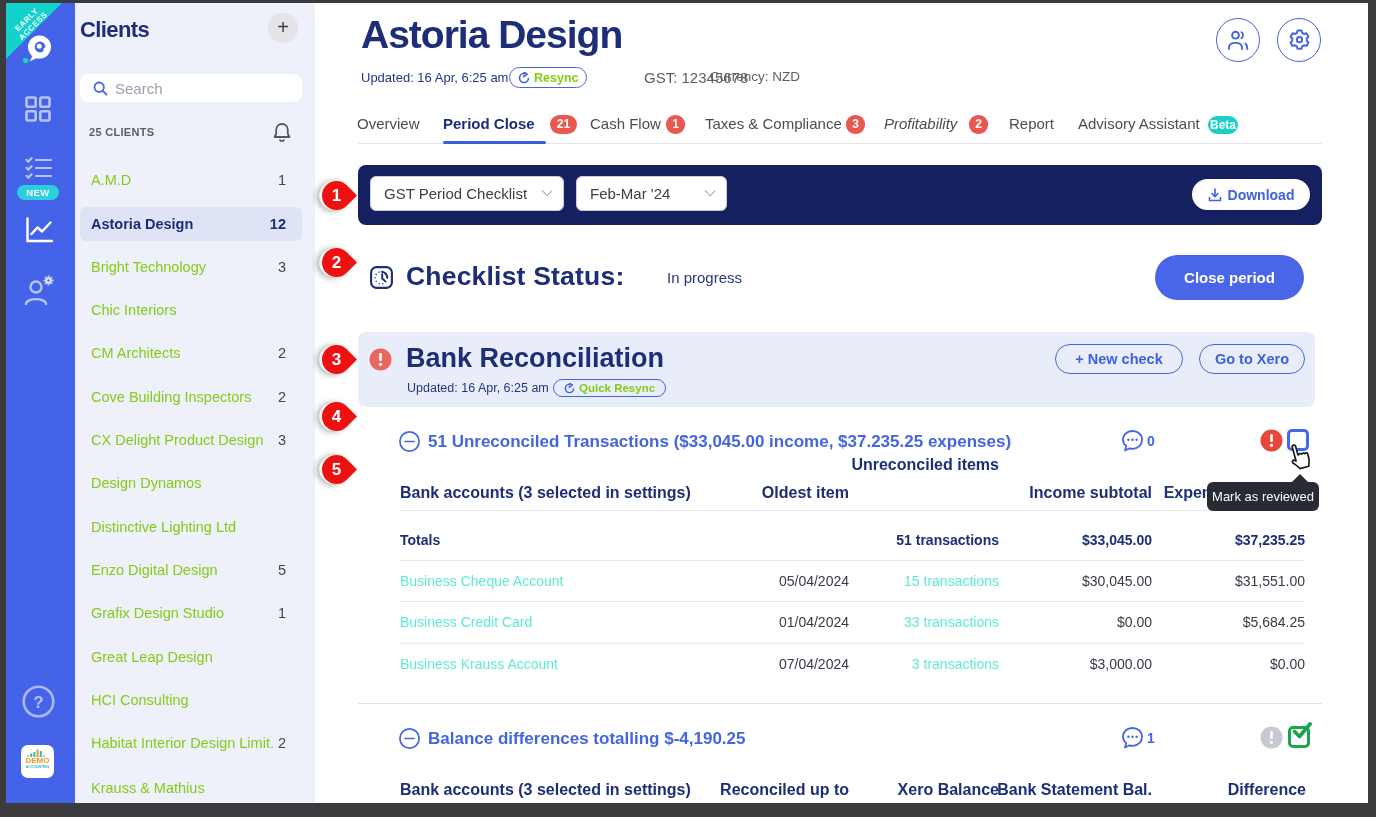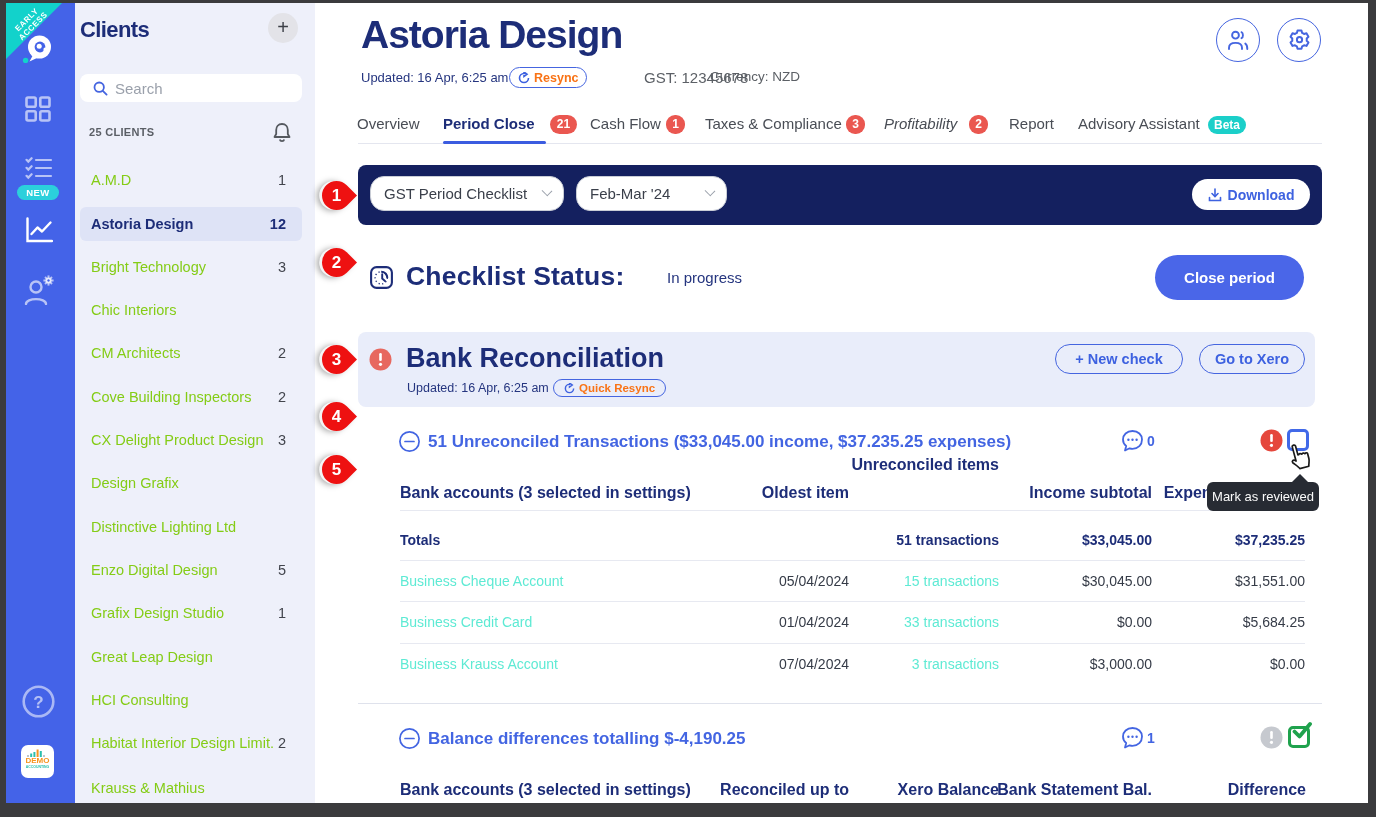--- a/index.html
+++ b/index.html
@@ -28,35 +28,35 @@
 #countrow { left:89px; top:126px; font-size:11px; font-weight:bold; color:#5b5f66; letter-spacing:0.3px; }
 .crow { position:absolute; left:80px; width:222px; height:34px; }
 .crow .nm { position:absolute; left:11px; top:50%; transform:translateY(-50%); font-size:14.5px; color:#84cc16; white-space:nowrap; max-width:182px; overflow:hidden; }
 .crow .ct { position:absolute; right:16px; top:50%; transform:translateY(-50%); font-size:14.5px; color:#42454d; }
 .crow.sel { background:#dee3f6; border-radius:6px; }
 .crow.sel .nm, .crow.sel .ct { color:#1d2d78; font-weight:bold; }
 
 
 #title { left:361px; top:13px; font-size:39px; font-weight:bold; color:#1d2d78; letter-spacing:-1px; }
 #updrow { left:361px; top:70px; font-size:13px; color:#25357f; }
-.chip { display:inline-flex; align-items:center; gap:4px; border:1px solid #4565e0; border-radius:11px; color:#f97316; font-weight:bold; }
+.chip { display:inline-flex; align-items:center; gap:4px; border:1px solid #4565e0; border-radius:11px; color:#84cc16; font-weight:bold; }
 #gst { left:600px; top:69px; font-size:15px; color:#5c6066;margin-left:44px; }
 #cur { left:710px; top:69px; font-size:13.5px; color:#5c6066; }
 .circbtn { width:44px; height:44px; border:1.5px solid #4565e0; border-radius:50%; display:flex; align-items:center; justify-content:center; }
 
 
 #tabs { left:357px; top:115px; height:30px; font-size:15px; color:#494d55; }
 #tabline { left:358px; top:143px; width:964px; height:1px; background:#e4e6ef; }
 #tabactive { left:443px; top:141px; width:103px; height:3px; background:#3b5ce0; border-radius:2px; }
 .redpill { background:#ea5750; color:#fff; font-size:12px; font-weight:bold; border-radius:9px; text-align:center; }
 .tab { position:absolute; top:0; white-space:nowrap; }
 
 
 #navybar { left:358px; top:165px; width:964px; height:60px; background:#14205f; border-radius:8px; }
-.dd { position:absolute; top:11px; height:35px; background:#fff; border-radius:14px; border:1px solid #c9cdd6; font-size:15px; color:#3a3f4a; line-height:33px; padding-left:13px; }
+.dd { position:absolute; top:11px; height:35px; background:#fff; border-radius:6px; border:1px solid #c9cdd6; font-size:15px; color:#3a3f4a; line-height:33px; padding-left:13px; }
 .dd .chev { position:absolute; right:12px; top:12px; width:8px; height:8px; border-right:1.7px solid #9aa0ab; border-bottom:1.7px solid #9aa0ab; transform:rotate(45deg) scale(1,0.9); margin-top:-2px; }
 #dlbtn { position:absolute; right:12px; top:14px; width:118px; height:31px; background:#fff; border-radius:16px; color:#3e62e0; font-size:14px; font-weight:bold; display:flex; align-items:center; justify-content:center; gap:6px; }
 
 
 #cs-title { left:406px; top:261px; font-size:26.5px; font-weight:bold; color:#1d2d78; letter-spacing:0.2px; }
 #cs-progress { left:667px; top:269px; font-size:15px; color:#25357f; }
 #closebtn { left:1155px; top:255px; width:149px; height:45px; background:#4a66e8; border-radius:23px; color:#fff; font-size:15px; font-weight:bold; text-align:center; line-height:45px; }
 
 
 #panel { left:358px; top:332px; width:957px; height:75px; background:#e9edfa; border-radius:8px; }
@@ -209,21 +209,21 @@
   <div class="tab" style="left:86px; font-weight:bold; color:#1d2d78;">Period Close</div>
   <div class="tab redpill" style="left:193px; top:0px; width:27px; height:19px; line-height:19px; border-radius:10px;">21</div>
   <div class="tab" style="left:233px;">Cash Flow</div>
   <div class="tab redpill" style="left:309px; width:19px; height:19px; line-height:19px;">1</div>
   <div class="tab" style="left:348px;">Taxes &amp; Compliance</div>
   <div class="tab redpill" style="left:489px; width:19px; height:19px; line-height:19px;">3</div>
   <div class="tab" style="left:527px;font-style:italic;">Profitability</div>
   <div class="tab redpill" style="left:612px; width:19px; height:19px; line-height:19px;">2</div>
   <div class="tab" style="left:652px;">Report</div>
   <div class="tab" style="left:721px;">Advisory Assistant</div>
-  <div class="tab" style="left:851px; top:1px; width:38px; height:18px; background:#1bcfc9; border-radius:9px; color:#fff; font-size:12px; font-weight:bold; text-align:center; line-height:18px;">Beta</div>
+  <div class="tab" style="left:851px; top:1px; width:30px; height:18px; background:#1bcfc9; border-radius:9px; color:#fff; font-size:12px; font-weight:bold; text-align:center; line-height:18px;">Beta</div>
 </div>
 <div class="abs" id="tabline"></div>
 <div class="abs" id="tabactive"></div>
 
 <div class="abs" id="navybar">
   <div class="dd" style="left:12px; width:194px;">GST Period Checklist<div class="chev"></div></div>
   <div class="dd" style="left:218px; width:151px;">Feb-Mar '24<div class="chev"></div></div>
   <div id="dlbtn">
     <svg width="14" height="14" viewBox="0 0 14 14">
         <g fill="none" stroke="#3e62e0" stroke-width="1.6" stroke-linecap="round">
@@ -381,21 +381,21 @@
   </div>
 <div class="crow" style="top:380px;">
     <span class="nm">Cove Building Inspectors</span>
     <span class="ct">2</span>
   </div>
 <div class="crow" style="top:423px;">
     <span class="nm">CX Delight Product Design</span>
     <span class="ct">3</span>
   </div>
 <div class="crow" style="top:466px;">
-    <span class="nm">Design Grafix</span>
+    <span class="nm">Design Dynamos</span>
   </div>
 <div class="crow" style="top:510px;">
     <span class="nm">Distinctive Lighting Ltd</span>
   </div>
 <div class="crow" style="top:553px;">
     <span class="nm">Enzo Digital Design</span>
     <span class="ct">5</span>
   </div>
 <div class="crow" style="top:596px;">
     <span class="nm">Grafix Design Studio</span>

